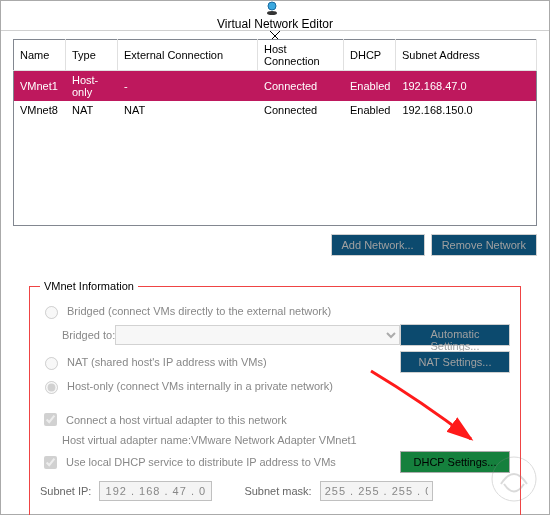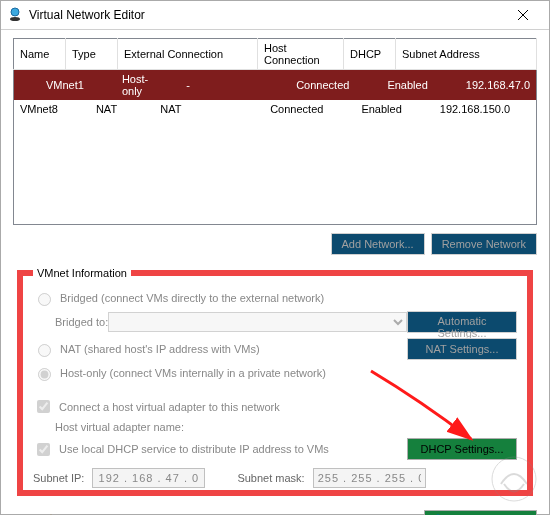--- a/index.html
+++ b/index.html
@@ -1,31 +1,31 @@
 <!DOCTYPE html>
 <html><head>
 <meta charset="utf-8">
 <style>
   * { box-sizing: border-box; font-family: "Segoe UI", Tahoma, sans-serif; }
   html, body { margin: 0; padding: 0; width: 550px; height: 515px; background: #fff; }
   .window { width: 550px; height: 515px; display: flex; flex-direction: column; border: 1px solid #aaa; position: relative; }
-  .titlebar { height: 30px; display: flex; align-items: center; padding: 0 6px; border-bottom: 1px solid #d0d0d0; }
+  .titlebar { height: 30px; display: flex; align-items: center; padding: 0 6px; border-bottom: 1px solid #d0d0d0; flex-direction: column; }
   .titlebar .icon { width: 16px; height: 16px; margin-right: 6px; }
   .titlebar .title { font-size: 12px; flex: 1; color: #000; }
   .titlebar .close { width: 40px; height: 28px; display: flex; align-items: center; justify-content: center; cursor: pointer; }
   .content { flex: 1; display: flex; flex-direction: column; padding: 8px 12px 0 12px; }
   table.netlist { width: 100%; border: 1px solid #828790; border-collapse: collapse; font-size: 11px; background: #fff; }
   table.netlist th { text-align: left; font-weight: normal; padding: 3px 6px; border-right: 1px solid #e0e0e0; background: #fff; border-bottom: 1px solid #e0e0e0; }
   table.netlist td { padding: 3px 6px; }
-  tr.selected td { background: #7f1d1d; color: #fff; padding-left: 32px; }
+  tr.selected td { background: #be185d; color: #fff; }
   .listarea { height: 155px; border-left: 1px solid #828790; border-right: 1px solid #828790; border-bottom: 1px solid #828790; background: #fff; }
   .btnrow { display: flex; justify-content: flex-end; gap: 6px; margin: 8px 0; }
   button { font-size: 11px; padding: 3px 10px; height: 22px; border: 1px solid #adadad; background: #15803d; cursor: pointer; }
   button:disabled, .disabled-btn { color: #a0a0a0; background: #0c4a6e; border-color: #d0d0d0; cursor: default; }
-  fieldset { border: 6px solid #ef4444; padding: 6px 10px 2px 10px; margin: 4px; }
+  fieldset { border: 1px solid #ef4444; padding: 6px 10px 14px 10px; margin: 16px; }
   legend { font-size: 11px; padding: 0 4px; color: #000; }
   .radio-line, .check-line { display: flex; align-items: center; font-size: 11px; color: #888; margin: 5px 0; gap: 6px; }
   .radio-line input[type=radio], .check-line input[type=checkbox] { accent-color: #888; }
   .sub-line { display: flex; align-items: center; font-size: 11px; color: #888; margin: 4px 0 4px 22px; gap: 0; }
   .field-input { border: 1px solid #c0c0c0; background: #f4f4f4; color: #888; font-size: 11px; padding: 2px 4px; height: 20px; }
   .ip-input { width: 113px; text-align: center; letter-spacing: 1px; }
   .right-btn { margin-left: auto; width: 110px; }
   .iprow { display: flex; align-items: center; gap: 8px; font-size: 11px; color: #666; margin-top: 8px; }
   .warn-row { display: flex; align-items: center; justify-content: flex-end; gap: 6px; font-size: 11px; margin: 10px 0 6px 0; }
   .warn-icon { width: 14px; height: 14px; }
@@ -120,20 +120,21 @@
       </div>
 
       <div style="height:6px"></div>
 
       <div class="check-line">
         <input type="checkbox" disabled="" checked="" style="">
         <span>Connect a host virtual adapter to this network</span>
       </div>
       <div class="sub-line">
         <span>Host virtual adapter name:</span>
+        <span>VMware Network Adapter VMnet1</span>
       </div>
 
       <div class="check-line">
         <input type="checkbox" disabled="" checked="" style="">
         <span>Use local DHCP service to distribute IP address to VMs</span>
         <button class="right-btn">DHCP Settings...</button>
       </div>
 
       <div class="iprow">
         <span>Subnet IP:</span>

